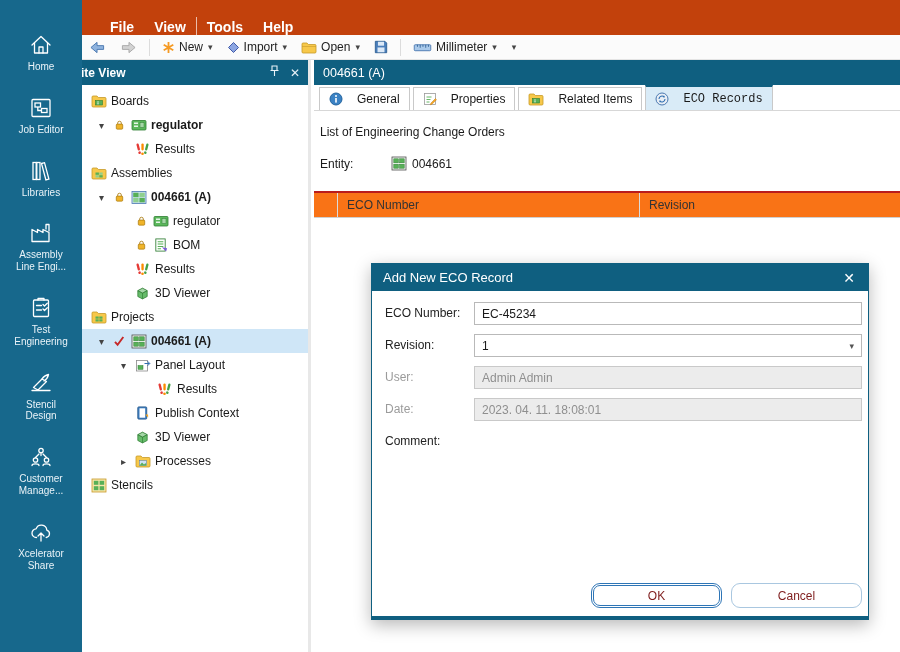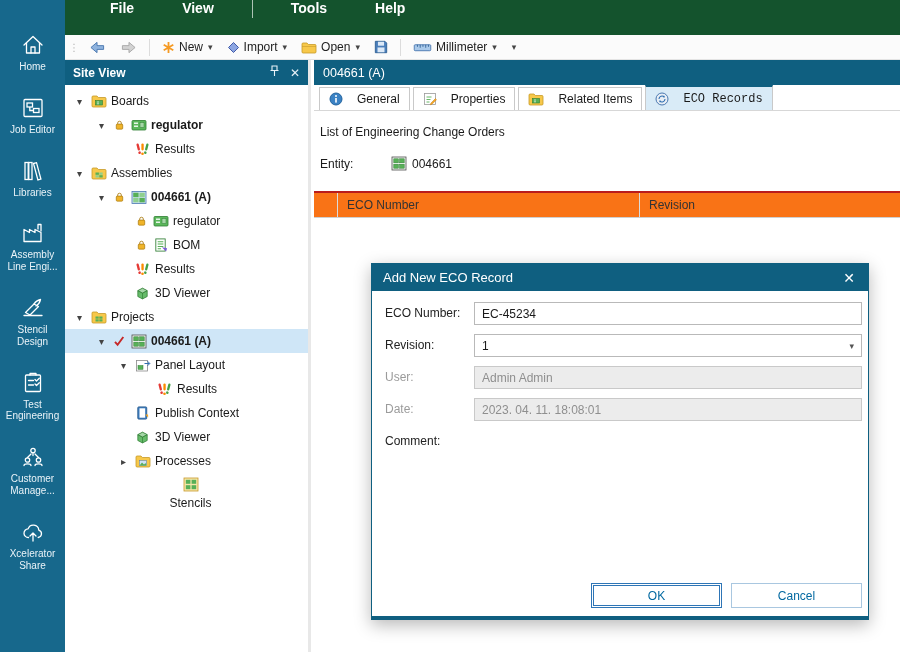--- a/index.html
+++ b/index.html
@@ -1,26 +1,26 @@
 <!DOCTYPE html>
 <html><head>
 <meta charset="utf-8">
 <style>
   * { margin:0; padding:0; box-sizing:border-box; }
   html,body { width:900px; height:652px; overflow:hidden; }
   body { font-family:"Liberation Sans", sans-serif; font-size:12px; color:#1a1a1a; background:#fff; position:relative; }
 
   
-  .sidebar { position:absolute; left:0; top:0; width:65px; height:652px; background:#17688c; display:flex; flex-direction:column; align-items:center; padding-top:32px; gap:22px; z-index:5; }
+  .sidebar { position:absolute; left:0; top:0; width:82px; height:652px; background:#17688c; display:flex; flex-direction:column; align-items:center; padding-top:32px; gap:22px; z-index:5; }
   .side-item { display:flex; flex-direction:column; align-items:center; gap:3px; color:#eaf3f8; cursor:default; width:100%; }
   .side-item .ic svg { display:block; }
   .side-label { font-size:10px; line-height:1.18; text-align:center; }
 
   
-  .menubar { position:absolute; left:65px; top:0; width:835px; height:35px; background:#14532d; display:flex; align-items:flex-start; padding-left:45px; gap:48px; z-index:4; }
+  .menubar { position:absolute; left:65px; top:0; width:835px; height:35px; background:#c2410c; display:flex; align-items:flex-end; padding-left:45px; gap:20px; z-index:4; }
   .menu-item { color:#fff; font-weight:bold; font-size:14px; }
   .menu-sep { width:1px; height:18px; background:rgba(255,255,255,.65); margin:0 -10px; }
 
   
   .toolbar { position:absolute; left:65px; top:35px; width:835px; height:25px; background:#fbfbfb; border-bottom:1px solid #e4e4e4; display:flex; align-items:center; gap:2px; padding-left:2px; z-index:4; }
   .tb-grip { color:#b5b5b5; font-size:10px; letter-spacing:-1px; margin:0 3px 0 2px; }
   .tb-btn { display:flex; align-items:center; gap:4px; padding:2px 6px; border-radius:2px; color:#222; }
   .tb-btn .caret { font-size:9px; color:#444; margin-left:1px; }
   .tb-sep { width:1px; height:17px; background:#dcdcdc; margin:0 4px; }
   .ic svg { display:block; }
@@ -68,21 +68,21 @@
   .f-label.dim { color:#9b9b9b; }
   .f-ctl { flex:1; height:23px; border:1px solid #b9b9b9; background:#fff; display:flex; align-items:center; padding:0 7px; font-size:12px; }
   .f-ctl.combo { justify-content:space-between; }
   .f-ctl.disabled { background:#ececec; border-color:#c9c9c9; color:#8f8f8f; }
   .combo-caret { color:#555; font-size:9px; }
   .f-area { flex:1; height:143px; border:1px solid #b9b9b9; background:#fff; display:flex; }
   .area-text { flex:1; padding:3px 6px; font-size:12px; line-height:1.35; }
   .caret-bar { display:inline-block; width:1px; height:13px; background:#000; vertical-align:-2px; }
   .area-scroll { width:16px; border-left:1px solid #e3e3e3; background:#f7f7f7; display:flex; flex-direction:column; justify-content:space-between; align-items:center; padding:2px 0; color:#8f8f8f; font-size:8px; }
   .dlg-buttons { position:absolute; right:6px; bottom:9px; display:flex; gap:9px; }
-  .dlg-btn { width:131px; height:25px; display:flex; align-items:center; justify-content:center; background:#fff; font-size:12px; color:#0369a1; }
+  .dlg-btn { width:131px; height:25px; display:flex; align-items:center; justify-content:center; background:#fff; font-size:12px; color:#7f1d1d;border-radius:9px; }
   .dlg-btn.primary { border:1px solid #2e75b6; outline:1px solid #2e75b6; outline-offset:-3px; }
   .dlg-btn.secondary { border:1px solid #a9c7e0; }
 </style>
 </head>
 <body>
 
 <div class="sidebar" id="sidebar">
     <div class="side-item">
       <span class="ic">
         <svg width="26" height="26" viewBox="0 0 26 26" fill="none" stroke="#fff" stroke-width="1.3" stroke-linecap="round" stroke-linejoin="round">
@@ -128,42 +128,42 @@
         </svg>
       </span>
       <div class="side-label">
         <div>Assembly</div>
         <div>Line Engi...</div>
       </div>
     </div>
     <div class="side-item">
       <span class="ic">
         <svg width="26" height="26" viewBox="0 0 26 26" fill="none" stroke="#fff" stroke-width="1.3" stroke-linecap="round" stroke-linejoin="round">
-          <path d="M4 20.5h18"></path>
-          <path d="M5.5 17.5 14 9l4.5 2.5-8.5 8.5z"></path>
-          <path d="M14 9c1.5-2.5 4-4 6.5-4.5-.5 2.5-2 5-4.5 6.5"></path>
-        </svg>
-      </span>
-      <div class="side-label">
-        <div>Stencil</div>
-        <div>Design</div>
-      </div>
-    </div>
-    <div class="side-item">
-      <span class="ic">
-        <svg width="26" height="26" viewBox="0 0 26 26" fill="none" stroke="#fff" stroke-width="1.3" stroke-linecap="round" stroke-linejoin="round">
           <rect x="5.5" y="5" width="15" height="16.5" rx="1"></rect>
           <path d="M10 5V3.5h6V5"></path>
           <path d="M8.5 10.5h5M8.5 15h5"></path>
           <path d="M15 9.5l1.5 1.5 2.8-2.8M15 14l1.5 1.5 2.8-2.8"></path>
         </svg>
       </span>
       <div class="side-label">
         <div>Test</div>
         <div>Engineering</div>
+      </div>
+    </div>
+    <div class="side-item">
+      <span class="ic">
+        <svg width="26" height="26" viewBox="0 0 26 26" fill="none" stroke="#fff" stroke-width="1.3" stroke-linecap="round" stroke-linejoin="round">
+          <path d="M4 20.5h18"></path>
+          <path d="M5.5 17.5 14 9l4.5 2.5-8.5 8.5z"></path>
+          <path d="M14 9c1.5-2.5 4-4 6.5-4.5-.5 2.5-2 5-4.5 6.5"></path>
+        </svg>
+      </span>
+      <div class="side-label">
+        <div>Stencil</div>
+        <div>Design</div>
       </div>
     </div>
     <div class="side-item">
       <span class="ic">
         <svg width="26" height="26" viewBox="0 0 26 26" fill="none" stroke="#fff" stroke-width="1.3" stroke-linecap="round">
           <circle cx="7.5" cy="16" r="2.2"></circle>
           <path d="M4 21.5c0-2.3 7-2.3 7 0"></path>
           <circle cx="18.5" cy="16" r="2.2"></circle>
           <path d="M15 21.5c0-2.3 7-2.3 7 0"></path>
           <circle cx="13" cy="6.5" r="2.2"></circle>
@@ -551,21 +551,21 @@
           <span class="ic">
             <svg width="16" height="14" viewBox="0 0 16 14">
               <path d="M1 3c0-.6.4-1 1-1h4l1.3 1.5H14c.6 0 1 .4 1 1V12c0 .6-.4 1-1 1H2c-.6 0-1-.4-1-1z" fill="#f7c84a" stroke="#c79a2a" stroke-width=".8"></path>
               <rect x="4.5" y="6.5" width="7" height="5" fill="#cfe3f7" stroke="#4a78b0" stroke-width=".5"></rect>
               <path d="M4.5 11.5 7 8.5l2 2 1.5-1.5 1 2.5z" fill="#57b057"></path>
             </svg>
           </span>
         </span>
         <span class="tr-label">Processes</span>
       </div>
-      <div class="tree-row" style="padding-left: 8px; flex-direction: column;">
+      <div class="tree-row" style="padding-left: 8px;">
         <span class="tr-arrow"></span>
         <span class="tr-icon">
           <span class="ic">
             <svg width="16" height="15" viewBox="0 0 16 15">
               <rect x="1" y="1" width="14" height="13" fill="#f5e6a8" stroke="#c79a2a" stroke-width=".8"></rect>
               <rect x="2.8" y="2.8" width="4.6" height="4" fill="#57b057"></rect>
               <rect x="8.6" y="2.8" width="4.6" height="4" fill="#57b057"></rect>
               <rect x="2.8" y="8.2" width="4.6" height="4" fill="#57b057"></rect>
               <rect x="8.6" y="8.2" width="4.6" height="4" fill="#57b057"></rect>
             </svg>

